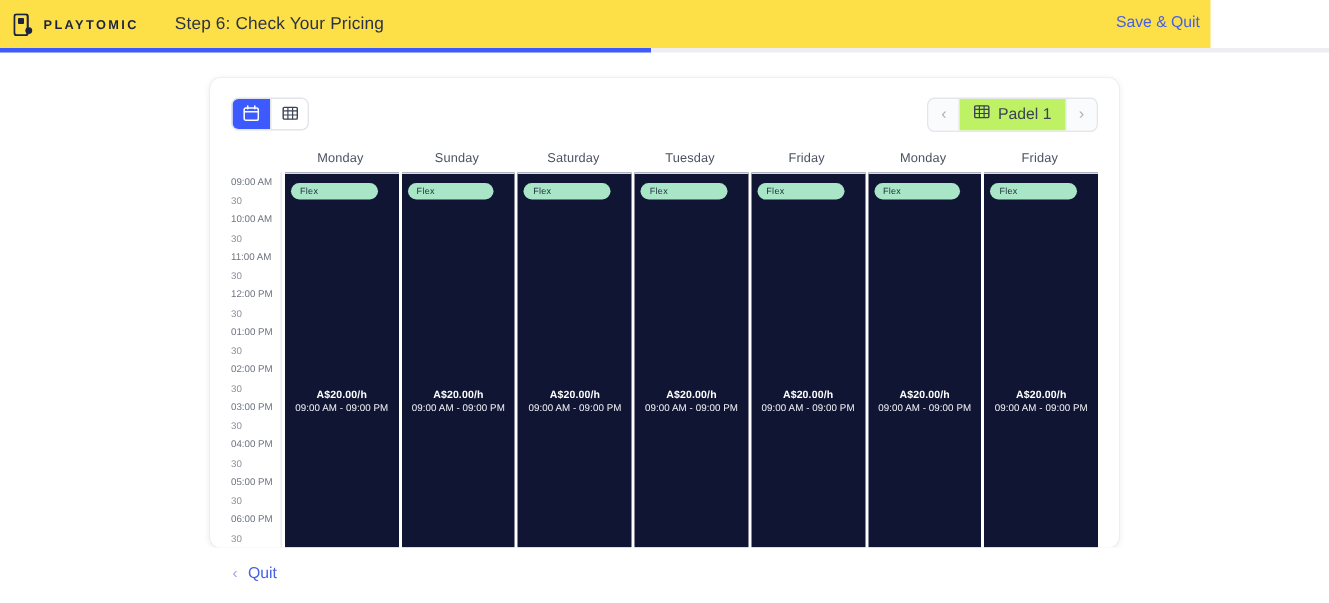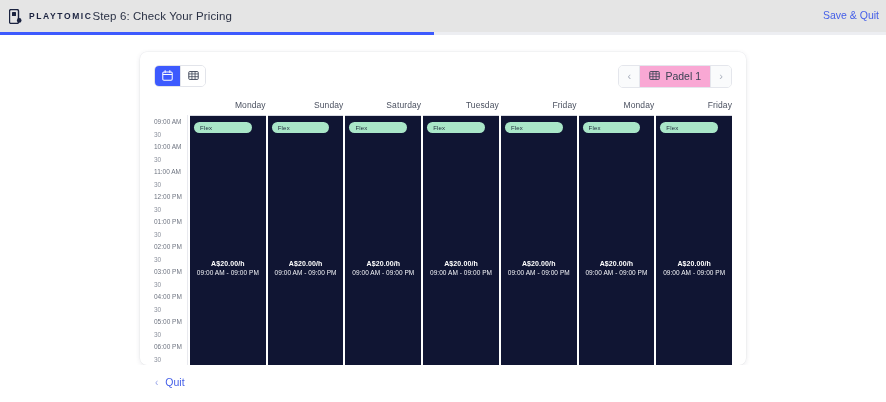--- a/index.html
+++ b/index.html
@@ -6,34 +6,34 @@
   html, body {
     width: 886px; height: 402px;
     font-family: "Liberation Sans", sans-serif;
     background: #ffffff;
     overflow: hidden;
   }
   .page { position: relative; width: 886px; height: 402px; background: #ffffff; }
 
   
   .header {
-    position: absolute; left: 0; top: 0; width: 886px; height: 32px;
-    display: flex; align-items: center; background: #e5e5e5;
+    position: absolute; left: 0; top: 0; width: 807px; height: 32px;
+    display: flex; align-items: center; background: #fde047;
   }
   .brand { display: flex; align-items: center; gap: 7px; padding-left: 9px; }
   .brand-mark {
     width: 13px; height: 15px; position: relative;
   }
   .brand-mark svg { display: block; }
   .brand-word {
     font-size: 8.5px; font-weight: bold; letter-spacing: 1.6px;
     color: #1b2340; line-height: 1;
   }
   .step-title {
-    font-size: 11.5px; color: #2b3245; letter-spacing: .1px;
+    margin-left: 24px; font-size: 11.5px; color: #2b3245; letter-spacing: .1px;
   }
   .save-quit {
     position: absolute; right: 7px; top: 9px;
     font-size: 10.5px; color: #4660e8; cursor: pointer;
   }
 
   
   .progress-track {
     position: absolute; left: 0; top: 32px; width: 886px; height: 3px;
     background: #edeef2;
@@ -72,32 +72,32 @@
   }
   .nav-arrow {
     width: 21px; height: 21px; display: flex; align-items: center; justify-content: center;
     background: #fafbfc; color: #aab0bd; font-size: 11px; cursor: pointer;
     border: none;
   }
   .nav-arrow.left { border-right: 1px solid #e4e6ec; }
   .nav-arrow.right { border-left: 1px solid #e4e6ec; }
   .court-label {
     display: flex; align-items: center; gap: 5px;
-    padding: 0 9px; height: 21px; background: #f9a8d4;
+    padding: 0 9px; height: 21px; background: #bef264;
     font-size: 10.5px; color: #3b4254;
   }
 
   
   .cal { position: relative; padding: 0 14px; }
   .cal-head {
     display: flex; height: 15px; align-items: flex-start;
   }
   .time-gutter-head { width: 34px; flex: 0 0 34px; }
   .day-head {
-    flex: 1 1 0; text-align: right; font-size: 8.5px; color: #4b5160;
+    flex: 1 1 0; text-align: center; font-size: 8.5px; color: #4b5160;
     letter-spacing: .1px;
   }
   .cal-body { display: flex; height: 250px; }
   .time-gutter {
     width: 34px; flex: 0 0 34px; border-right: 1px solid #e9eaef;
     padding-top: 1px;
   }
   .time-row {
     height: 12.5px; font-size: 6.5px; color: #6e7480; line-height: 12.5px;
     padding-right: 3px; text-align: left;

